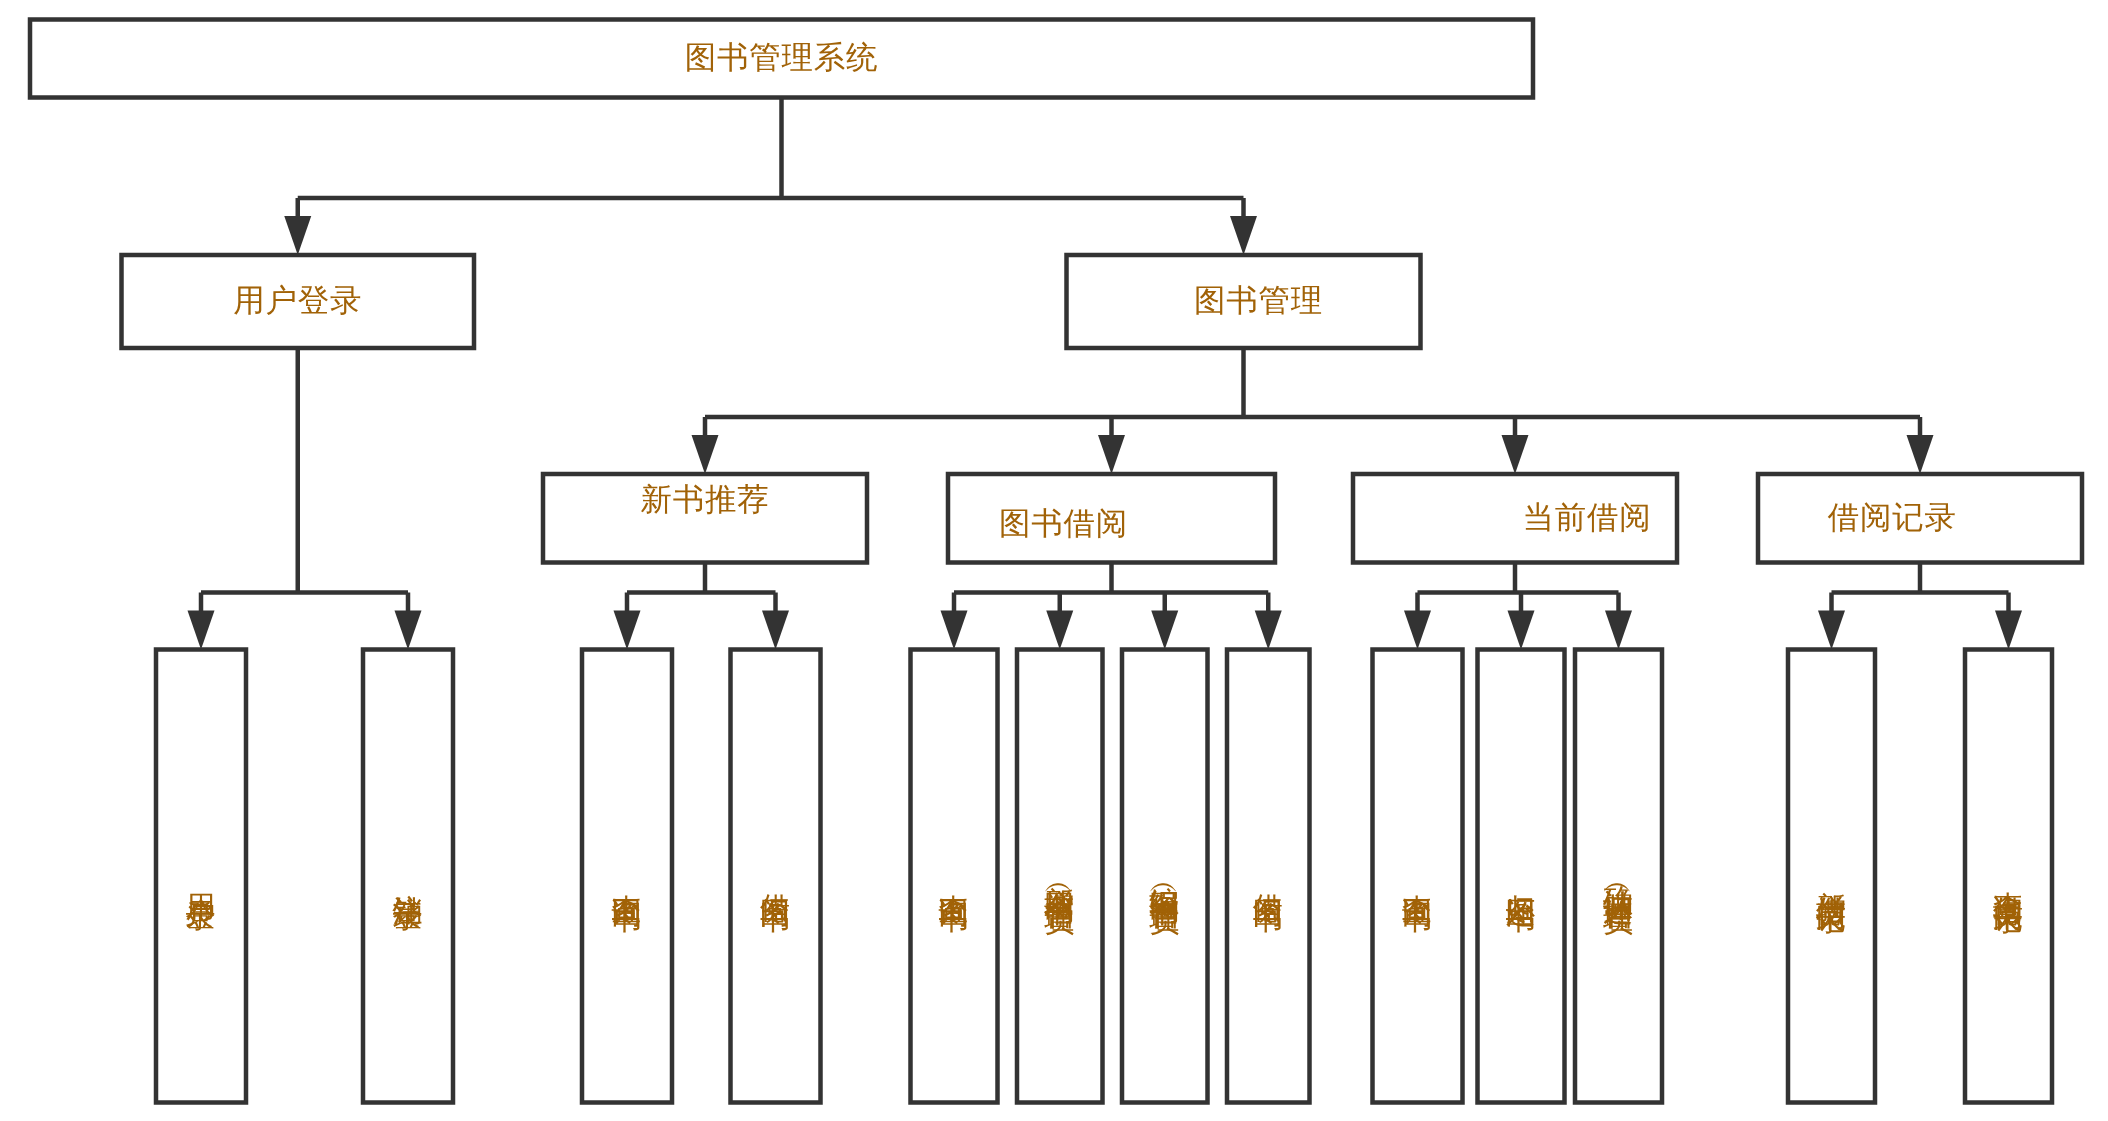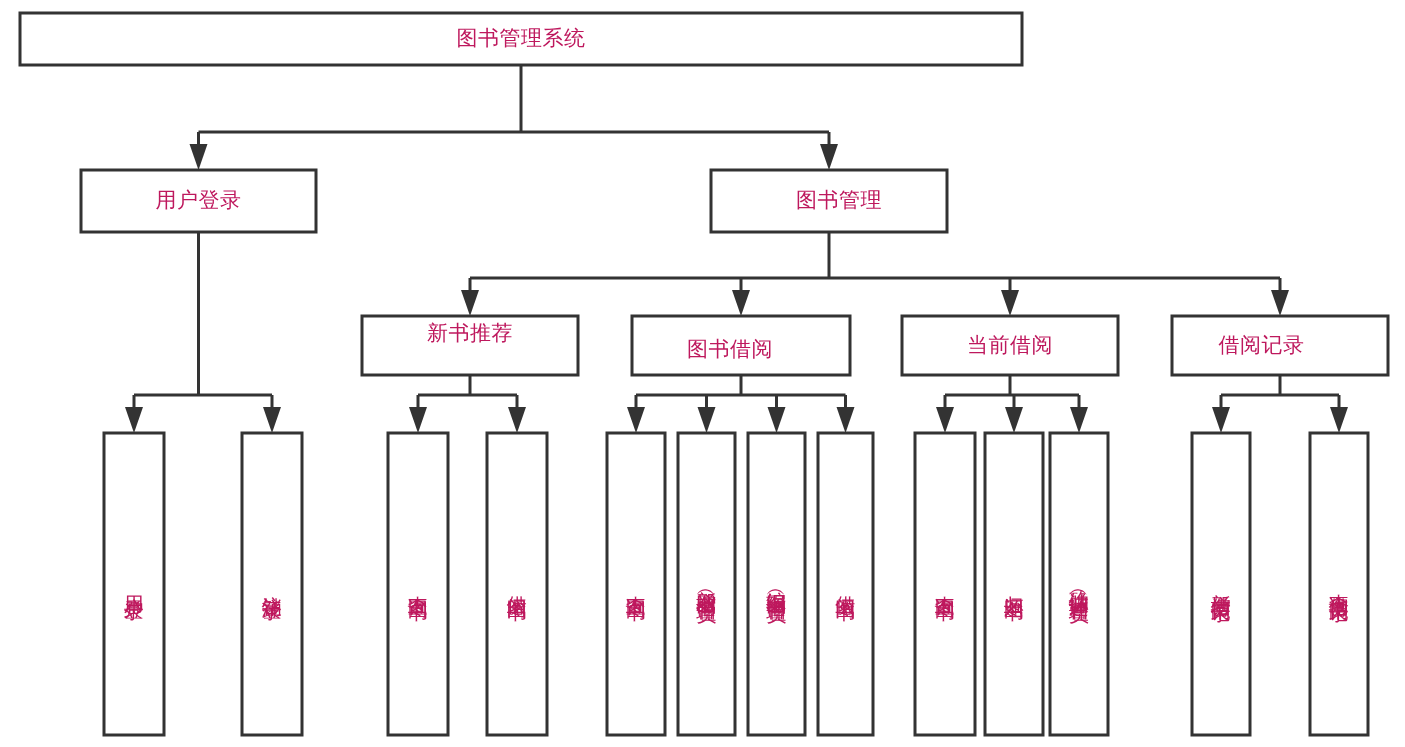--- a/index.html
+++ b/index.html
@@ -36,21 +36,21 @@
   }
   .arrow-head {
     fill: #333333;
     stroke: none;
   }
   .node-label {
     position: absolute;
     display: flex;
     align-items: center;
     justify-content: center;
-    color: #be185d;
+    color: #a16207;
     font-family: "DejaVu Sans", "Liberation Sans", sans-serif;
     font-size: 21px;
     line-height: 1.12;
     letter-spacing: 0.5px;
     white-space: nowrap;
     pointer-events: none;
   }
   .node-label.vertical {
     writing-mode: vertical-rl;
     text-orientation: upright;
@@ -146,22 +146,22 @@
         <rect x="1050" y="433" width="58" height="302" class="node-box"></rect>
         <rect x="1192" y="433" width="58" height="302" class="node-box"></rect>
         <rect x="1310" y="433" width="58" height="302" class="node-box"></rect>
       </g>
   </svg>
   <div id="labels-layer">
       <div class="node-label" style="left: 20px; top: 13px; width: 1002px; height: 52px;">图书管理系统</div>
       <div class="node-label" style="left: 81px; top: 170px; width: 235px; height: 62px;">用户登录</div>
       <div class="node-label" style="left: 711px; top: 170px; width: 192px; height: 62px; padding-left: 32px;">图书管理</div>
       <div class="node-label" style="left: 362px; top: 304px; width: 216px; height: 59px;">新书推荐</div>
-      <div class="node-label" style="left: 621px; top: 316px; width: 218px; height: 67px;">图书借阅</div>
-      <div class="node-label" style="left: 902px; top: 316px; width: 216px; height: 59px;">当前借阅</div>
+      <div class="node-label" style="left: 600px; top: 316px; width: 218px; height: 67px;">图书借阅</div>
+      <div class="node-label" style="left: 902px; top: 316px; width: 216px; height: 59px; padding-left: 48px;">当前借阅</div>
       <div class="node-label" style="left: 1172px; top: 316px; width: 179px; height: 59px;">借阅记录</div>
       <div class="node-label vertical" style="left: 104px; top: 433px; width: 60px; height: 302px;">用户登录</div>
       <div class="node-label vertical" style="left: 242px; top: 433px; width: 60px; height: 302px;">注销登录</div>
       <div class="node-label vertical" style="left: 388px; top: 433px; width: 60px; height: 302px;">查询图书</div>
       <div class="node-label vertical" style="left: 487px; top: 433px; width: 60px; height: 302px;">借阅图书</div>
       <div class="node-label vertical" style="left: 607px; top: 433px; width: 58px; height: 302px;">查询图书</div>
       <div class="node-label vertical" style="left: 678px; top: 433px; width: 57px; height: 302px;">新增图书（管理员）</div>
       <div class="node-label vertical" style="left: 748px; top: 433px; width: 57px; height: 302px;">编辑图书（管理员）</div>
       <div class="node-label vertical" style="left: 818px; top: 433px; width: 55px; height: 302px;">借阅图书</div>
       <div class="node-label vertical" style="left: 915px; top: 433px; width: 60px; height: 302px;">查询图书</div>

